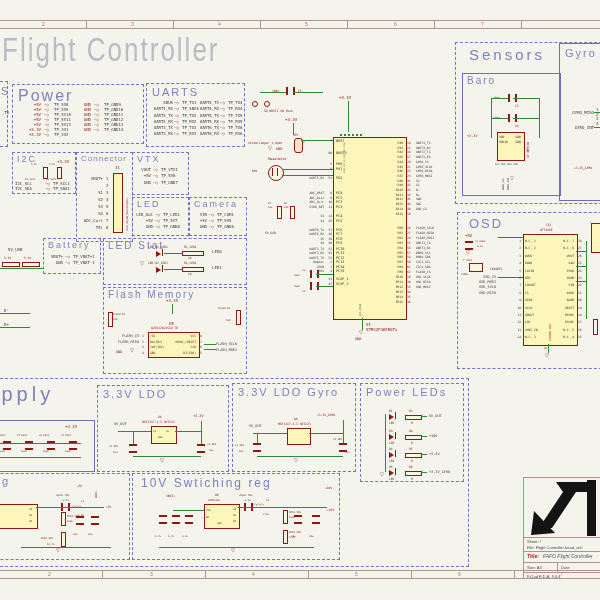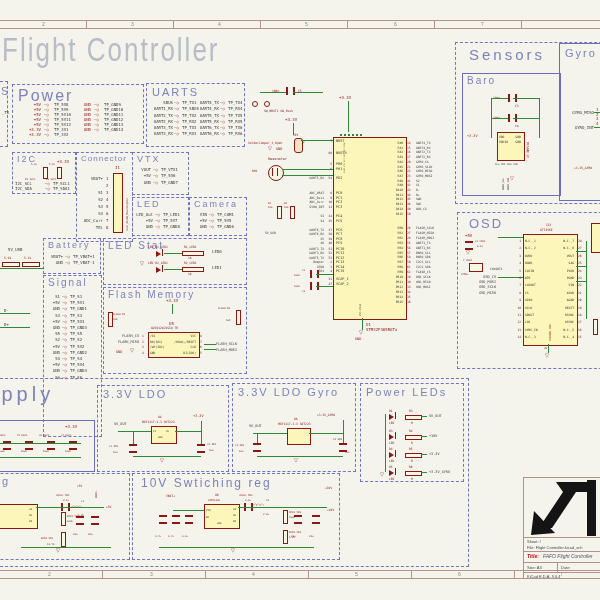--- a/index.html
+++ b/index.html
@@ -254,65 +254,20 @@
     <div class="tt red" style="left:44px;top:22px;font-size:3px">LED D2_LED1</div>
     <div class="dtri" style="left:52px;top:28px"></div>
     <div class="bar" style="left:58px;top:26px;height:7px"></div>
     <div class="wh" style="left:60px;top:30px;width:18px"></div>
     <div class="resh" style="left:78px;top:28px;width:20px"></div>
     <div class="tt red" style="left:80px;top:22px;font-size:3px">R2_LED1</div>
     <div class="tt red" style="left:84px;top:33px;font-size:3px">1k</div>
     <div class="tt" style="left:108px;top:26px">LED1</div>
   </div>
 
-  <div class="sec" style="left:43px;top:275px;width:57px;height:160px">
-    <div class="st" style="left:4px;top:2px;font-size:10px">Signal</div>
-    <div class="tt tr" style="left:2px;top:18px;width:14px;line-height:6.2px">S1
-+5V
-GND
-S3
-+5V
-GND
-S5
-S2
-+5V
-GND
-S4
-+5V
-GND
-S6</div>
-    <div class="tt red" style="left:18px;top:18px;line-height:6.2px">–○
-–○
-–○
-–○
-–○
-–○
-–○
-–○
-–○
-–○
-–○
-–○
-–○
-–○</div>
-    <div class="tt" style="left:26px;top:18px;line-height:6.2px">TP_S1
-TP_5V1
-TP_GND1
-TP_S3
-TP_5V3
-TP_GND3
-TP_S5
-TP_S2
-TP_5V2
-TP_GND2
-TP_S4
-TP_5V4
-TP_GND4
-TP_S6</div>
-  </div>
 
   <div class="sec" style="left:103px;top:287px;width:142px;height:85px">
     <div class="st" style="left:4px;top:2px;font-size:10px">Flash Memory</div>
     <div class="tt red" style="left:62px;top:10px">+3.3V</div>
     <div class="wv" style="left:68px;top:16px;height:10px"></div>
     <div class="resv" style="left:4px;top:24px;height:13px"></div>
     <div class="tt red" style="left:9px;top:24px;font-size:2.5px">FLASH_R1</div>
     <div class="tt red" style="left:9px;top:29px;font-size:2.5px">10K</div>
     <div class="resv" style="left:132px;top:22px;height:13px"></div>
     <div class="tt red" style="left:114px;top:18px;font-size:2.5px">FLASH_R2</div>

